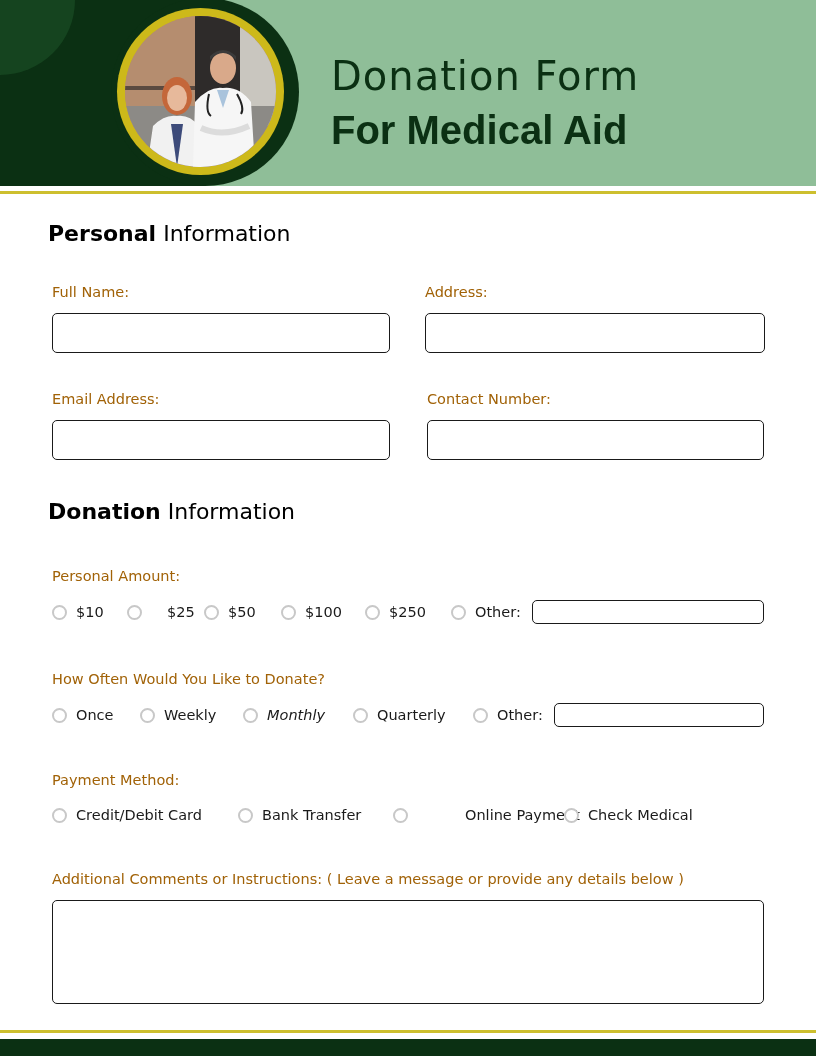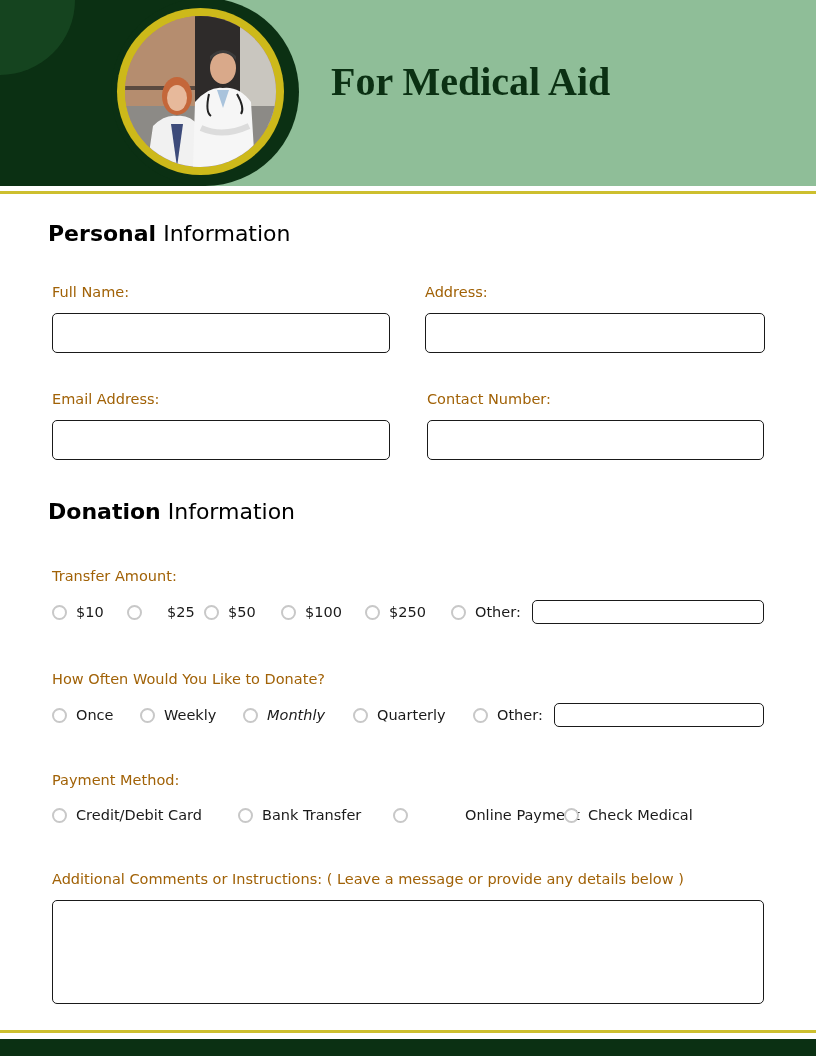--- a/index.html
+++ b/index.html
@@ -9,21 +9,21 @@
     .header { position: absolute; left: 0; top: 0; width: 816px; height: 186px; background: #8fbe98; overflow: hidden; }
     .header-dark { position: absolute; left: 0; top: 0; width: 206px; height: 186px; background: #0b3013; }
     .header-dark-circle { position: absolute; left: 111px; top: -2px; width: 188px; height: 188px; border-radius: 50%; background: #0b3013; }
     .header-deco-circle { position: absolute; left: -75px; top: -75px; width: 150px; height: 150px; border-radius: 50%; background: #15441f; }
     .photo-ring { position: absolute; left: 117px; top: 8px; width: 167px; height: 167px; border-radius: 50%; background: #cdb91a; }
     .photo { position: absolute; left: 8px; top: 8px; width: 151px; height: 151px; border-radius: 50%; overflow: hidden; background: #b08a6c; }
     .photo svg { width: 100%; height: 100%; display: block; }
 
     .title-block { position: absolute; left: 331px; top: 52px; color: #0b3013; }
     .title-line1 { font-family: "DejaVu Sans", sans-serif; font-size: 40px; font-weight: normal; letter-spacing: 1px; line-height: 48px; }
-    .title-line2 { font-family: Liberation Serif, serif; font-size: 40px; font-weight: bold; line-height: 60px; }
+    .title-line2 { font-family: Liberation Sans, sans-serif; font-size: 40px; font-weight: bold; line-height: 60px; }
 
     .rule { position: absolute; left: 0; width: 816px; height: 3px; background: #cdbf2e; }
     .rule.top { top: 191px; }
     .rule.bottom { top: 1030px; }
     .footer { position: absolute; left: 0; top: 1039px; width: 816px; height: 17px; background: #0b3013; }
 
     .section-title { position: absolute; left: 48px; font-family: "DejaVu Sans", sans-serif; font-size: 22px; color: #000; }
     .section-title b { font-weight: bold; }
 
     .label { position: absolute; font-family: "DejaVu Sans", sans-serif; font-size: 14.5px; color: #a16207; }
@@ -59,20 +59,21 @@
         <path d="M85 44 Q98 30 111 44 L111 40 Q98 28 85 40 Z" fill="#3b3b3b"></path>
         <path d="M68 151 L70 86 Q84 70 98 72 Q114 70 126 86 L130 151 Z" fill="#f6f6f6"></path>
         <path d="M92 74 L98 92 L104 74 Z" fill="#a9c3dc"></path>
         <path d="M84 78 Q80 96 86 100" stroke="#222" stroke-width="2" fill="none"></path>
         <path d="M112 78 Q120 92 116 98" stroke="#222" stroke-width="2" fill="none"></path>
         <path d="M76 112 Q98 122 124 110" stroke="#dcdcdc" stroke-width="6" fill="none"></path>
       </svg>
     </div>
   </div>
   <div class="title-block">
+    <div class="title-line1">Donation Form</div>
     <div class="title-line2">For Medical Aid</div>
   </div>
 </div>
 
 <div class="rule top"></div>
 
 <div class="section-title" style="top:221px;">
   <b>Personal</b><span> Information</span>
 </div>
 
@@ -85,21 +86,21 @@
 <div class="label" style="left:52px; top:391px;">Email Address:</div>
 <div class="input" style="left:52px; top:420px; width:338px; height:40px;"></div>
 
 <div class="label" style="left:427px; top:391px;">Contact Number:</div>
 <div class="input" style="left:427px; top:420px; width:337px; height:40px;"></div>
 
 <div class="section-title" style="top:499px;">
   <b>Donation</b><span> Information</span>
 </div>
 
-<div class="label" style="left:52px; top:568px;">Transfer Amount:</div>
+<div class="label" style="left:52px; top:568px;">Personal Amount:</div>
 <div class="radio-row" style="top:600px;">
   <div class="radio-item" style="width:75px;">
     <span class="radio"></span>
     <span class="radio-label">$10</span>
   </div>
   <div class="radio-item" style="width:77px;gap:16px;">
     <span class="radio"></span>
     <span class="radio-label">$25</span>
   </div>
   <div class="radio-item" style="width:77px;">

